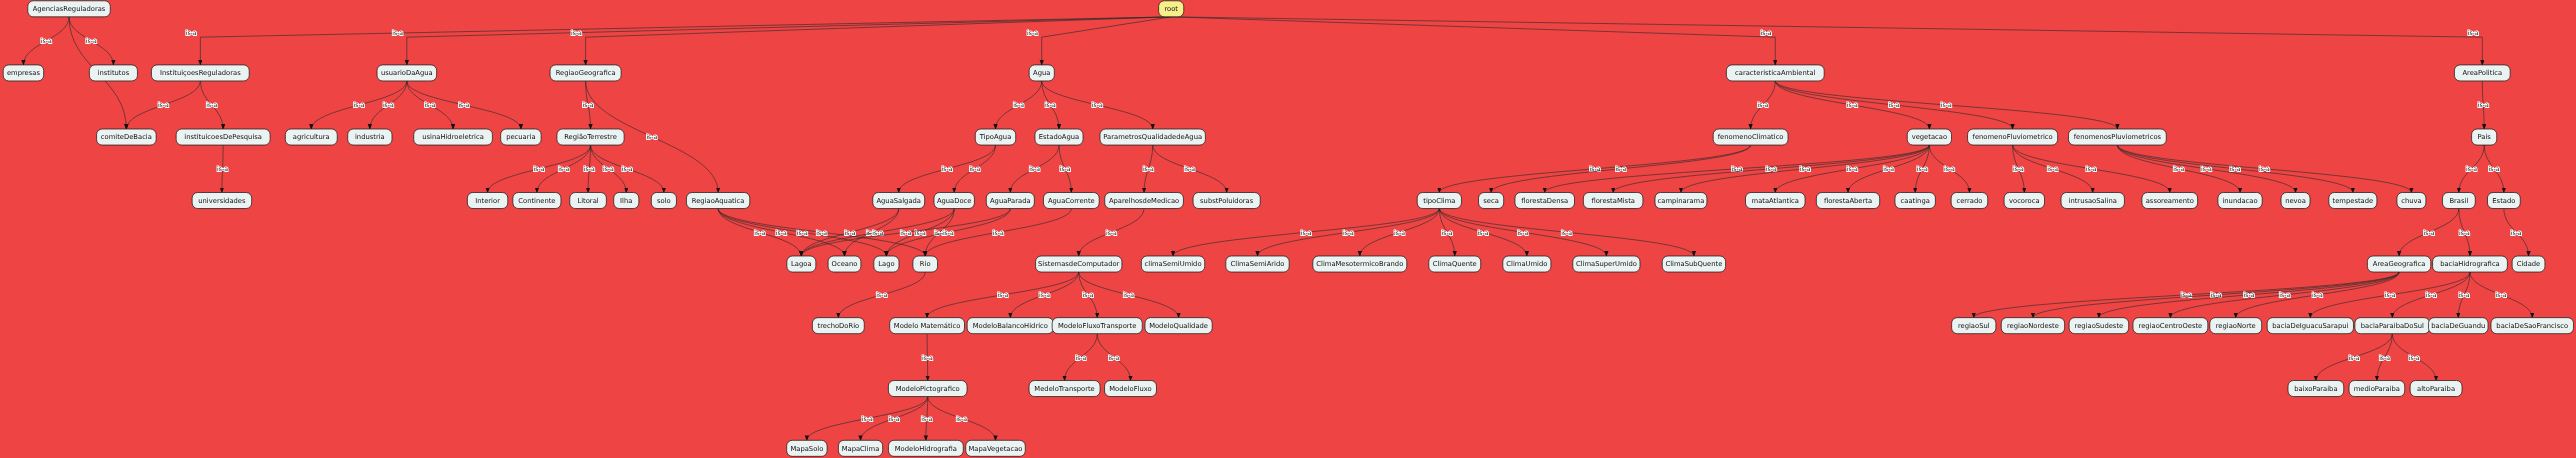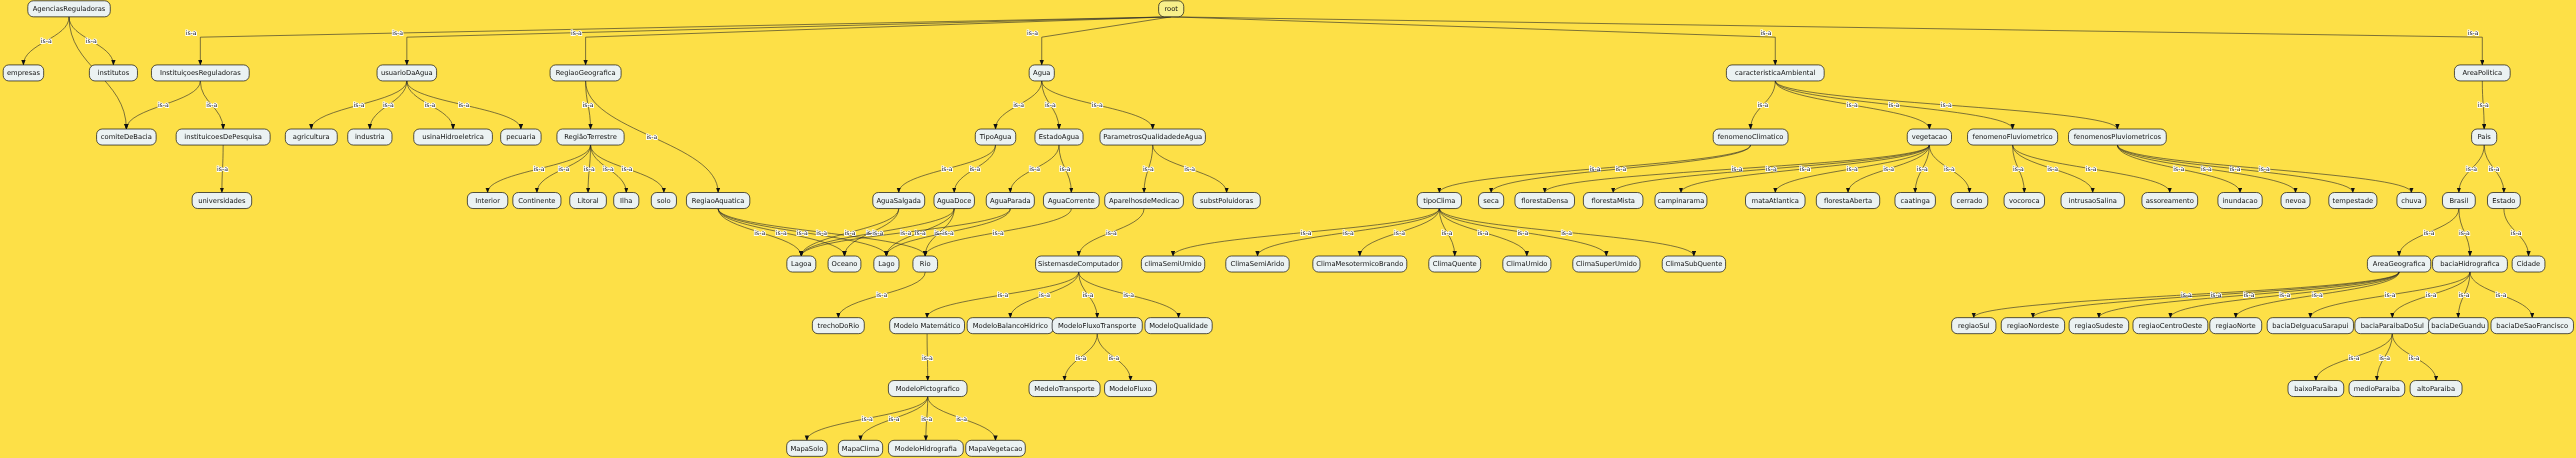--- a/index.html
+++ b/index.html
@@ -4,21 +4,21 @@
 <style>
   html, body {
     margin: 0;
     padding: 0;
     background: #ffffff;
   }
   .canvas {
     position: relative;
     width: 2576px;
     height: 459px;
-    background: #fde047;
+    background: #ef4444;
     font-family: "DejaVu Sans", "Liberation Sans", sans-serif;
   }
   svg { display: block; }
   .node rect {
     fill: #ebf2f2;
     stroke: #1a1a1a;
     stroke-width: 1.2;
   }
   .node.root-node rect {
     fill: #f7ef8a;

